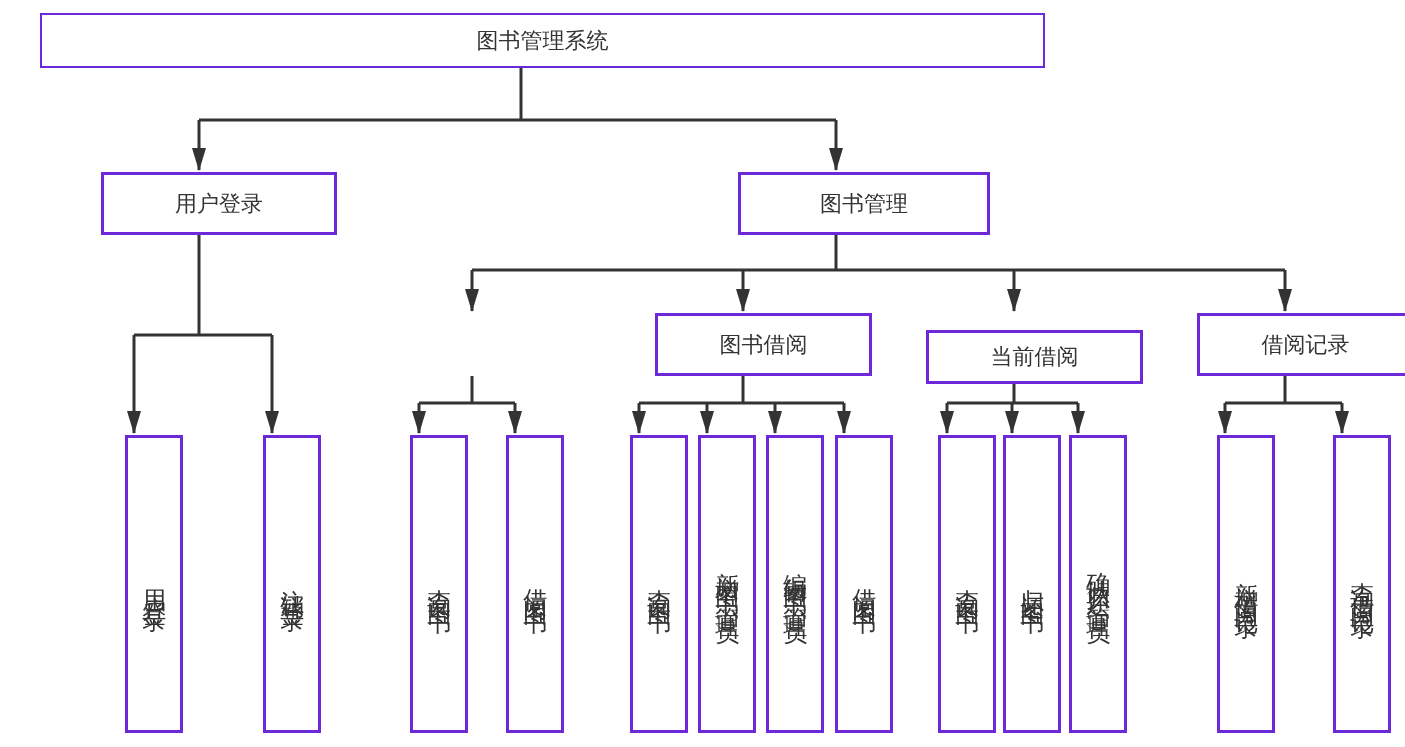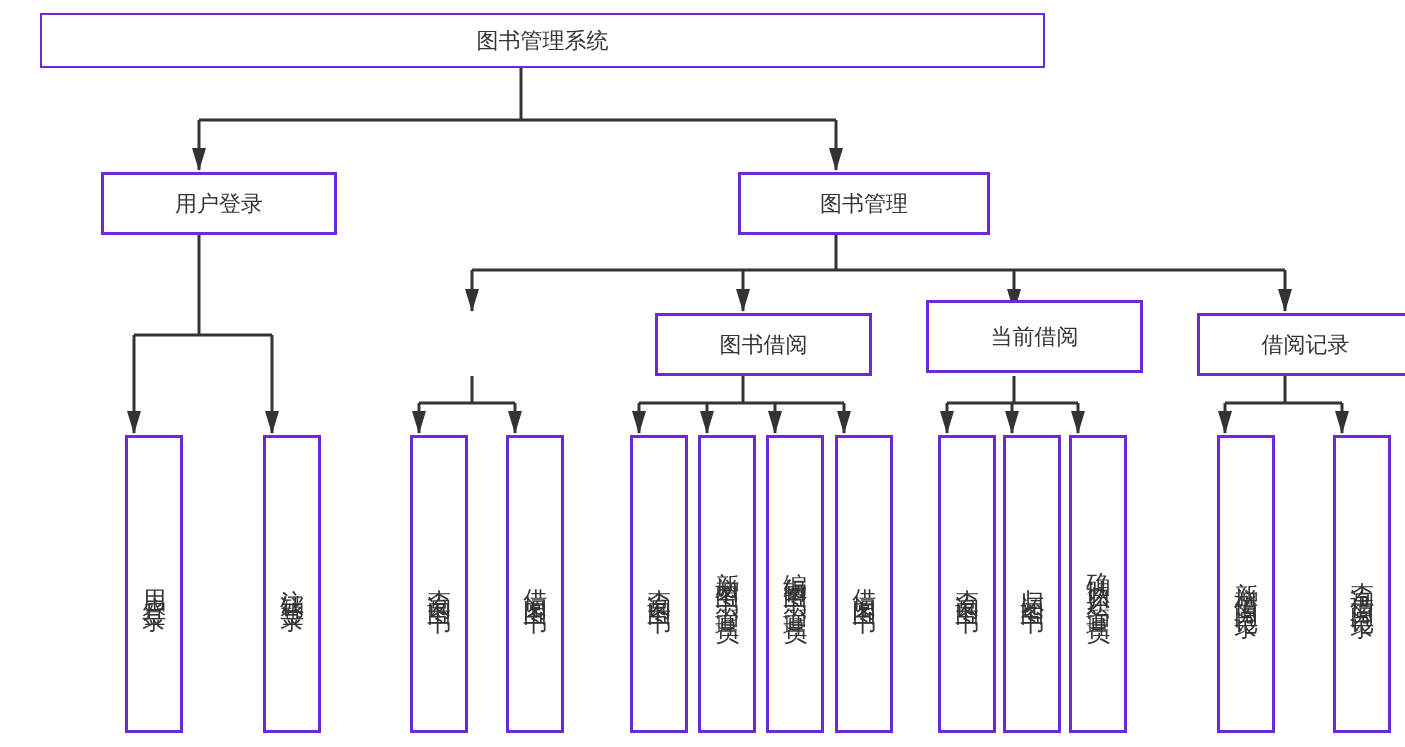--- a/index.html
+++ b/index.html
@@ -33,21 +33,21 @@
     white-space:normal;
   }
   
   .b-root {left:20px;  top:13px;  width:1005px;height:55px; border-width:2px;}
   
   .b-l2-0 {left:81px;  top:172px; width:236px; height:63px;}
   .b-l2-1 {left:718px; top:172px; width:252px; height:63px;}
   
   .b-l3-0 {left:364px; top:313px; width:217px; height:63px;}
   .b-l3-1 {left:635px; top:313px; width:217px; height:63px;}
-  .b-l3-2 {left:906px; top:300px; width:217px; height:73px;text-align:right;}
+  .b-l3-2 {left:906px; top:330px; width:217px; height:54px;text-align:right;}
   .b-l3-3 {left:1177px;top:313px; width:217px; height:63px;}
   
   .lv4     {top:435px; height:298px; width:58px;}
   .b-g1-0 {left:105px;}
   .b-g1-1 {left:243px;}
   .b-g2-0 {left:390px;}
   .b-g2-1 {left:486px;}
   .b-g3-0 {left:610px;}
   .b-g3-1 {left:678px;}
   .b-g3-2 {left:746px;}

